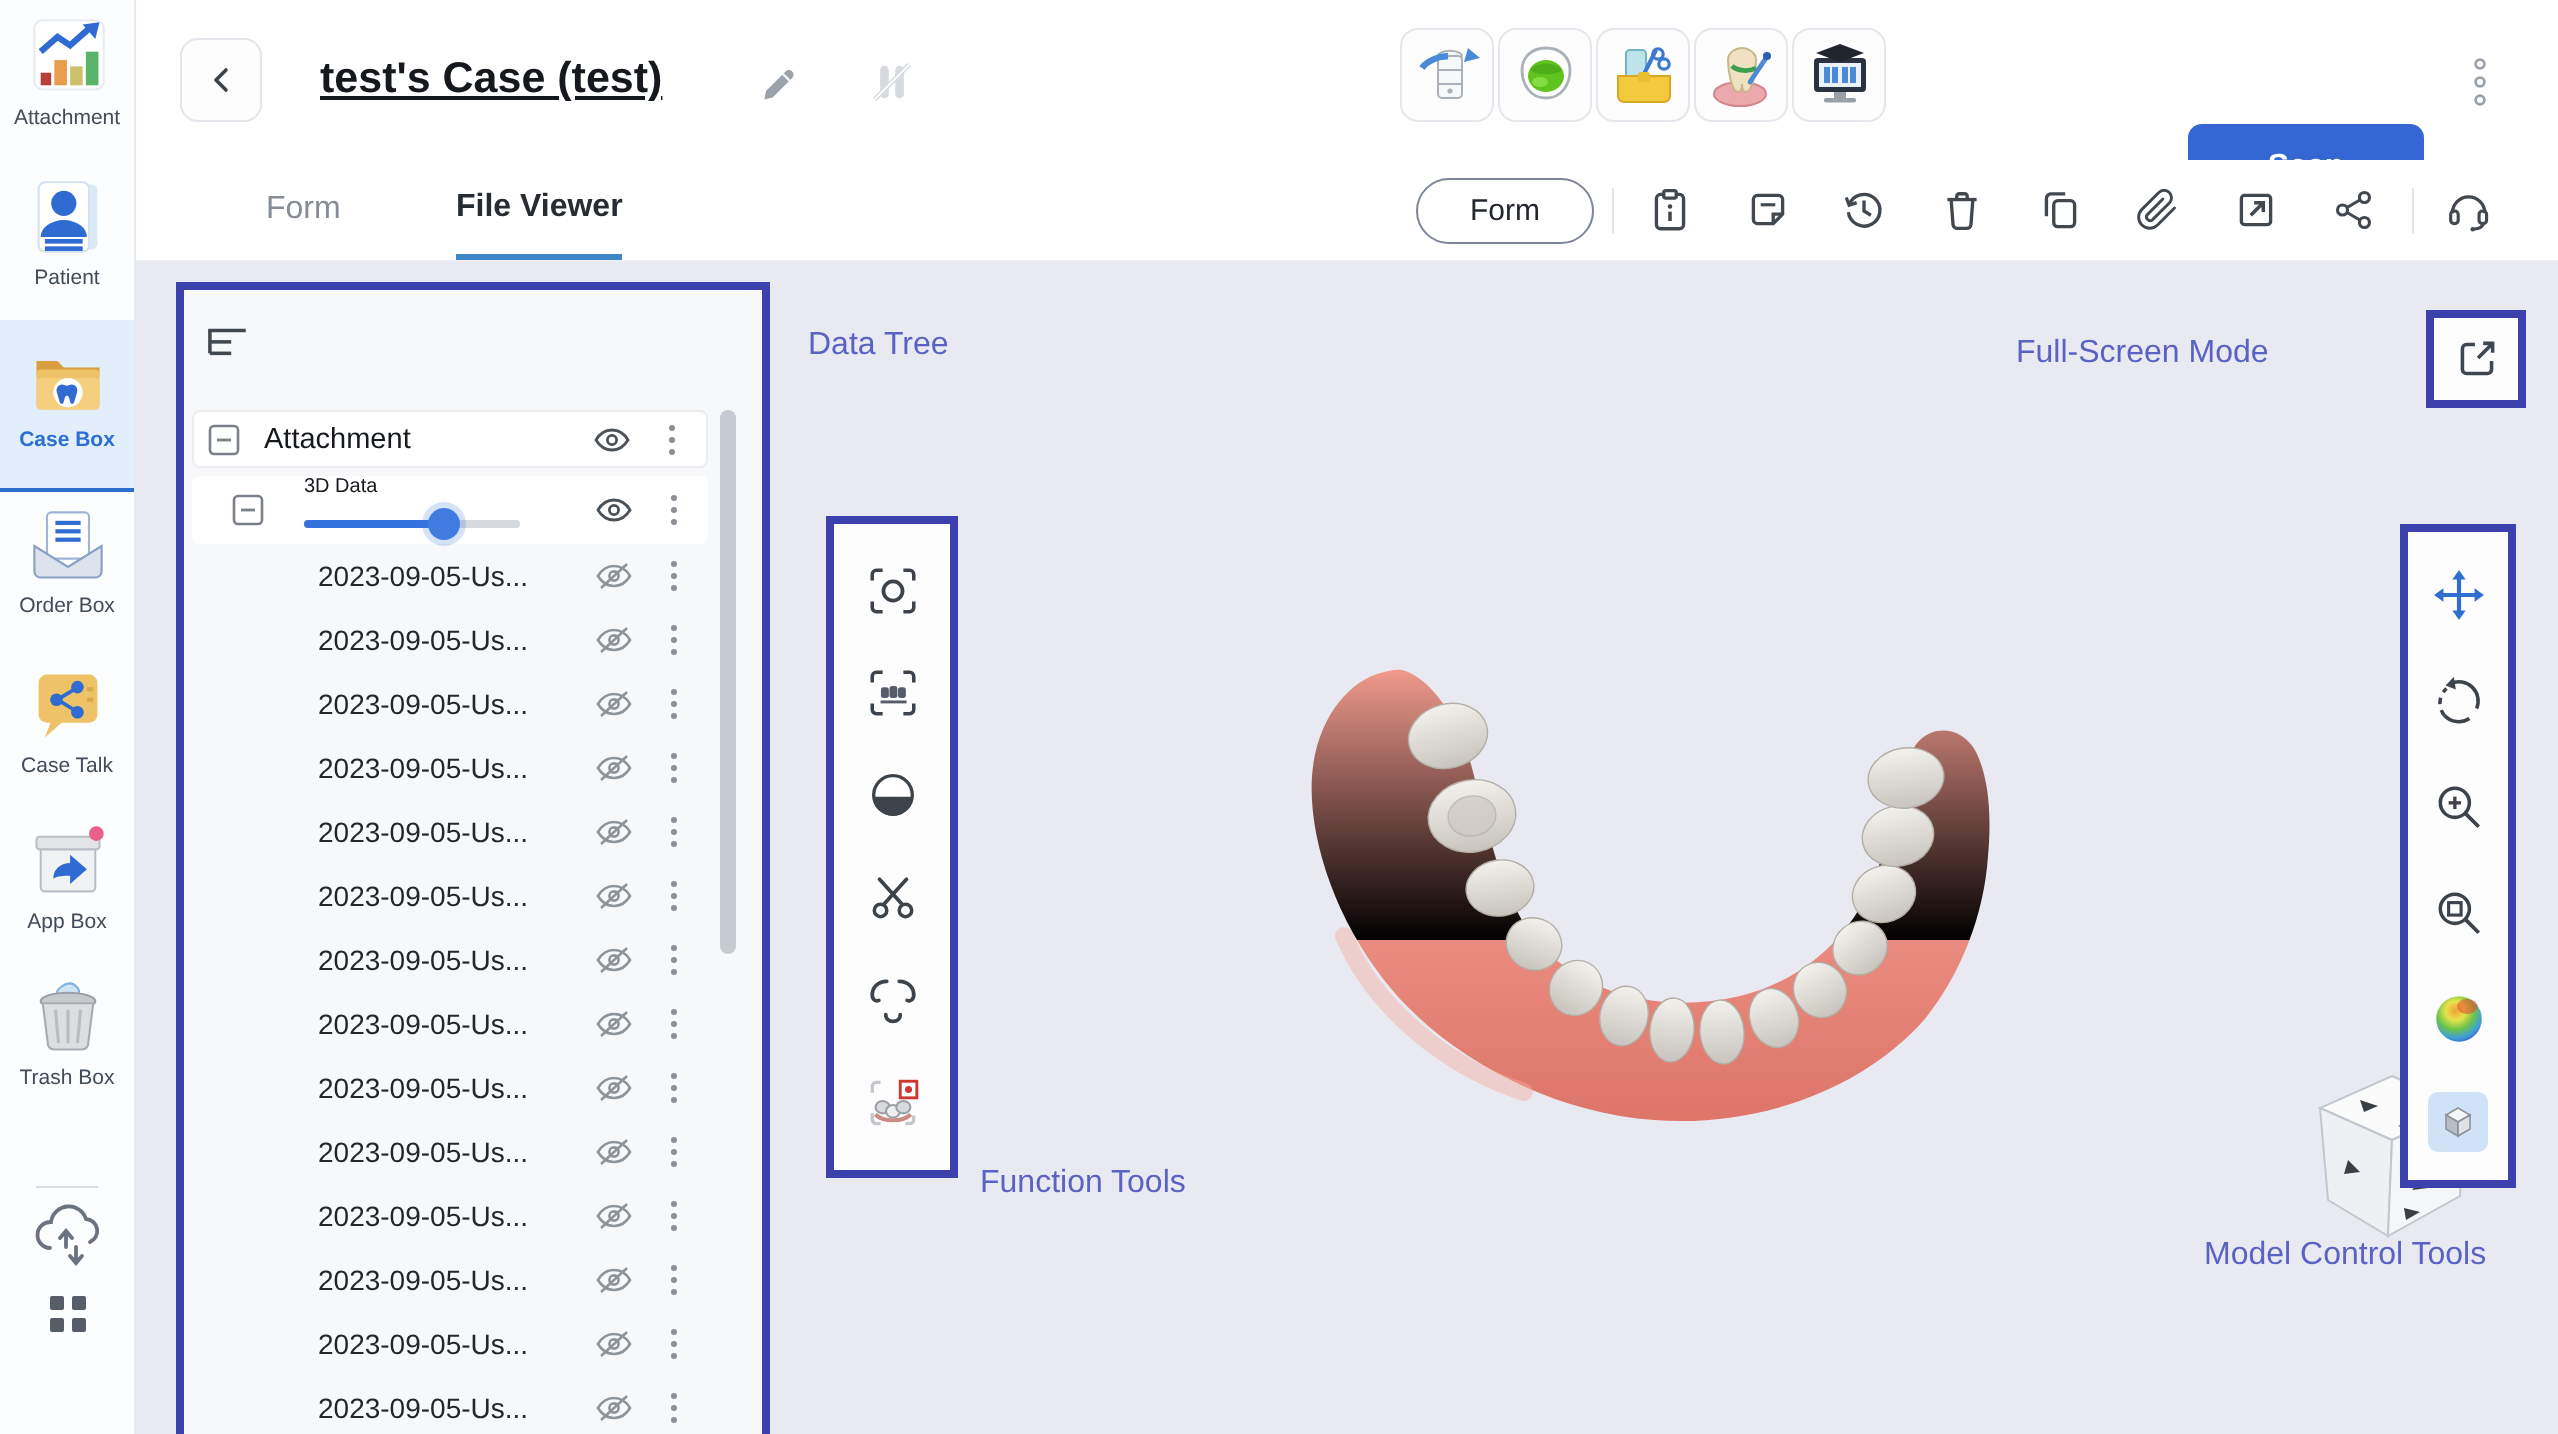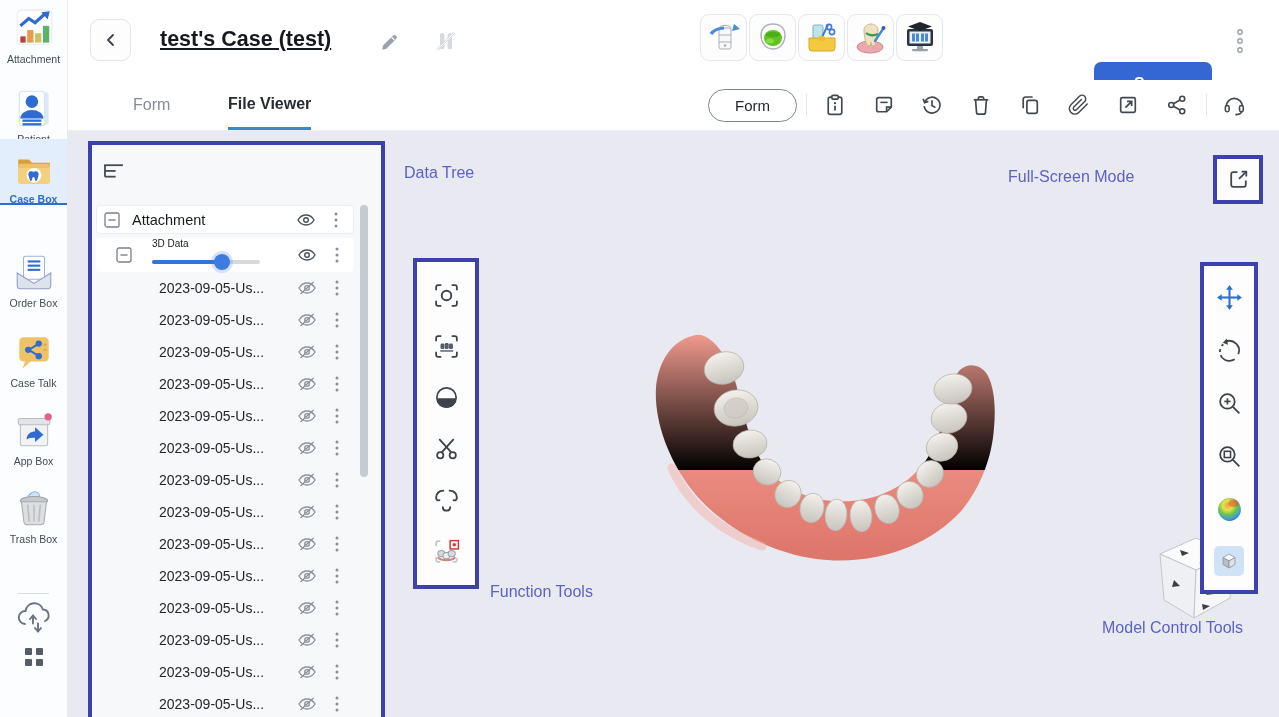--- a/index.html
+++ b/index.html
@@ -100,21 +100,21 @@
         <rect x="12" y="4" width="22" height="31" rx="3" fill="#dbe9f7"></rect>
         <rect x="6" y="3" width="24" height="33" rx="3" fill="#ffffff" stroke="#d5e2f2"></rect>
         <circle cx="18" cy="13" r="6" fill="#2f6bd0"></circle>
         <path d="M7,29 a11,8 0 0 1 22,0 z" fill="#2f6bd0"></path>
         <rect x="9" y="30" width="18" height="2.2" fill="#2f6bd0"></rect>
         <rect x="9" y="33.5" width="18" height="2.2" fill="#2f6bd0"></rect>
       </svg>
       <span class="sb-label">Patient</span>
     </div>
 
-    <div class="sb-item active" style="top:139px; height:66px;">
+    <div class="sb-item active" style="top:160px; height:86px;">
       <svg class="sb-ic" width="42" height="42" viewBox="0 0 40 40">
         <path d="M5,11 h10 l3,3 h17 v4 H5 z" fill="#d89f3e"></path>
         <rect x="5" y="15" width="30" height="19" rx="2" fill="#eec267"></rect>
         <rect x="5" y="19" width="30" height="15" rx="2" fill="#f3cf7e"></rect>
         <circle cx="20" cy="26" r="7" fill="#fff"></circle>
         <path d="M17.2,22.2 c-2,0 -3,1.8 -2.5,3.8 l1.4,4.6 c.3,1 1.5,1 1.8,0 l.6,-2.2 c.4,-1.2 1.6,-1.2 2,0 l.6,2.2 c.3,1 1.5,1 1.8,0 l1.4,-4.6 c.5,-2 -.5,-3.8 -2.5,-3.8 c-.9,0 -1.4,.5 -2.3,.5 s-1.4,-.5 -2.3,-.5 z" fill="#2f6bd0"></path>
       </svg>
       <span class="sb-label">Case Box</span>
     </div>
 

